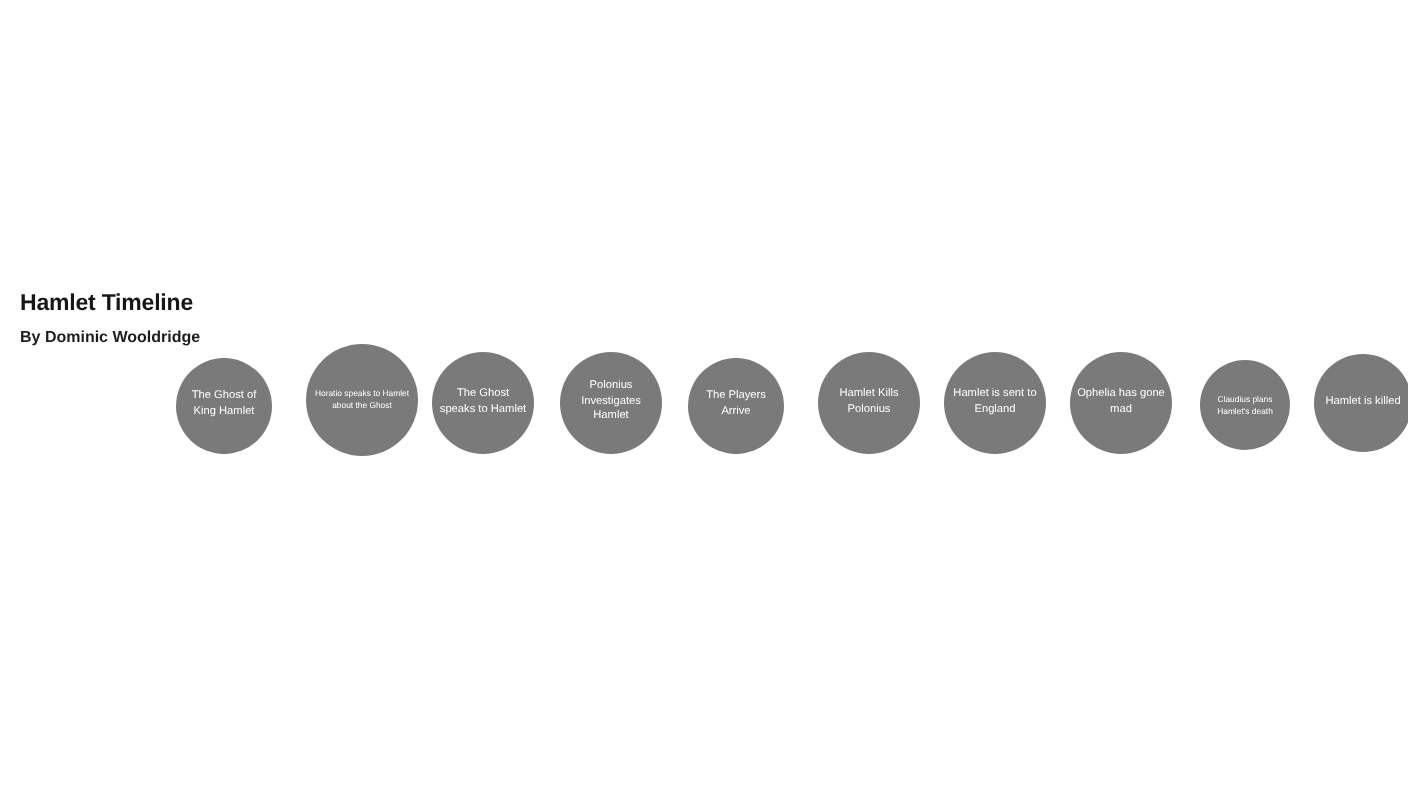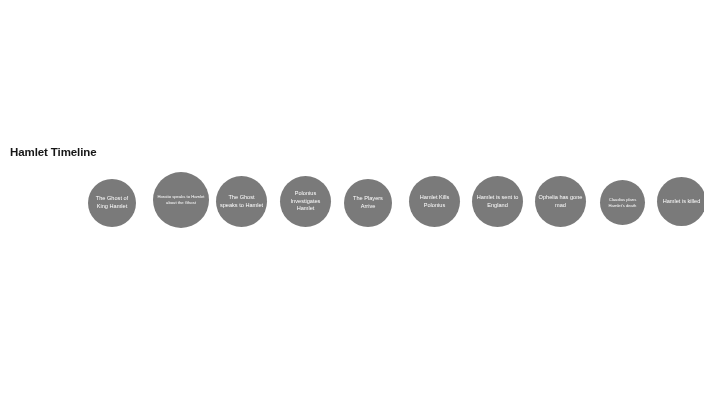--- a/index.html
+++ b/index.html
@@ -76,20 +76,21 @@
     line-height: 5.8px;
   }
 </style>
 </head>
 <body>
 
 <div id="canvas" style="background: rgb(255, 255, 255);">
 
   <div id="header-block">
     <div id="page-title">Hamlet Timeline</div>
+    <div id="page-subtitle">By Dominic Wooldridge</div>
   </div>
 
   <div id="timeline-track">
       <div class="timeline-node size-reg" style="left: 88px; top: 179px; width: 48px; height: 48px; background: rgb(122, 122, 122);">
         <span class="timeline-node-label" style="color: rgb(255, 255, 255);">The Ghost of King Hamlet</span>
       </div>
       <div class="timeline-node size-small" style="left: 153px; top: 172px; width: 56px; height: 56px; background: rgb(122, 122, 122);">
         <span class="timeline-node-label" style="color: rgb(255, 255, 255);">Horatio speaks to Hamlet about the Ghost</span>
       </div>
       <div class="timeline-node size-reg" style="left: 216px; top: 176px; width: 51px; height: 51px; background: rgb(122, 122, 122);">

